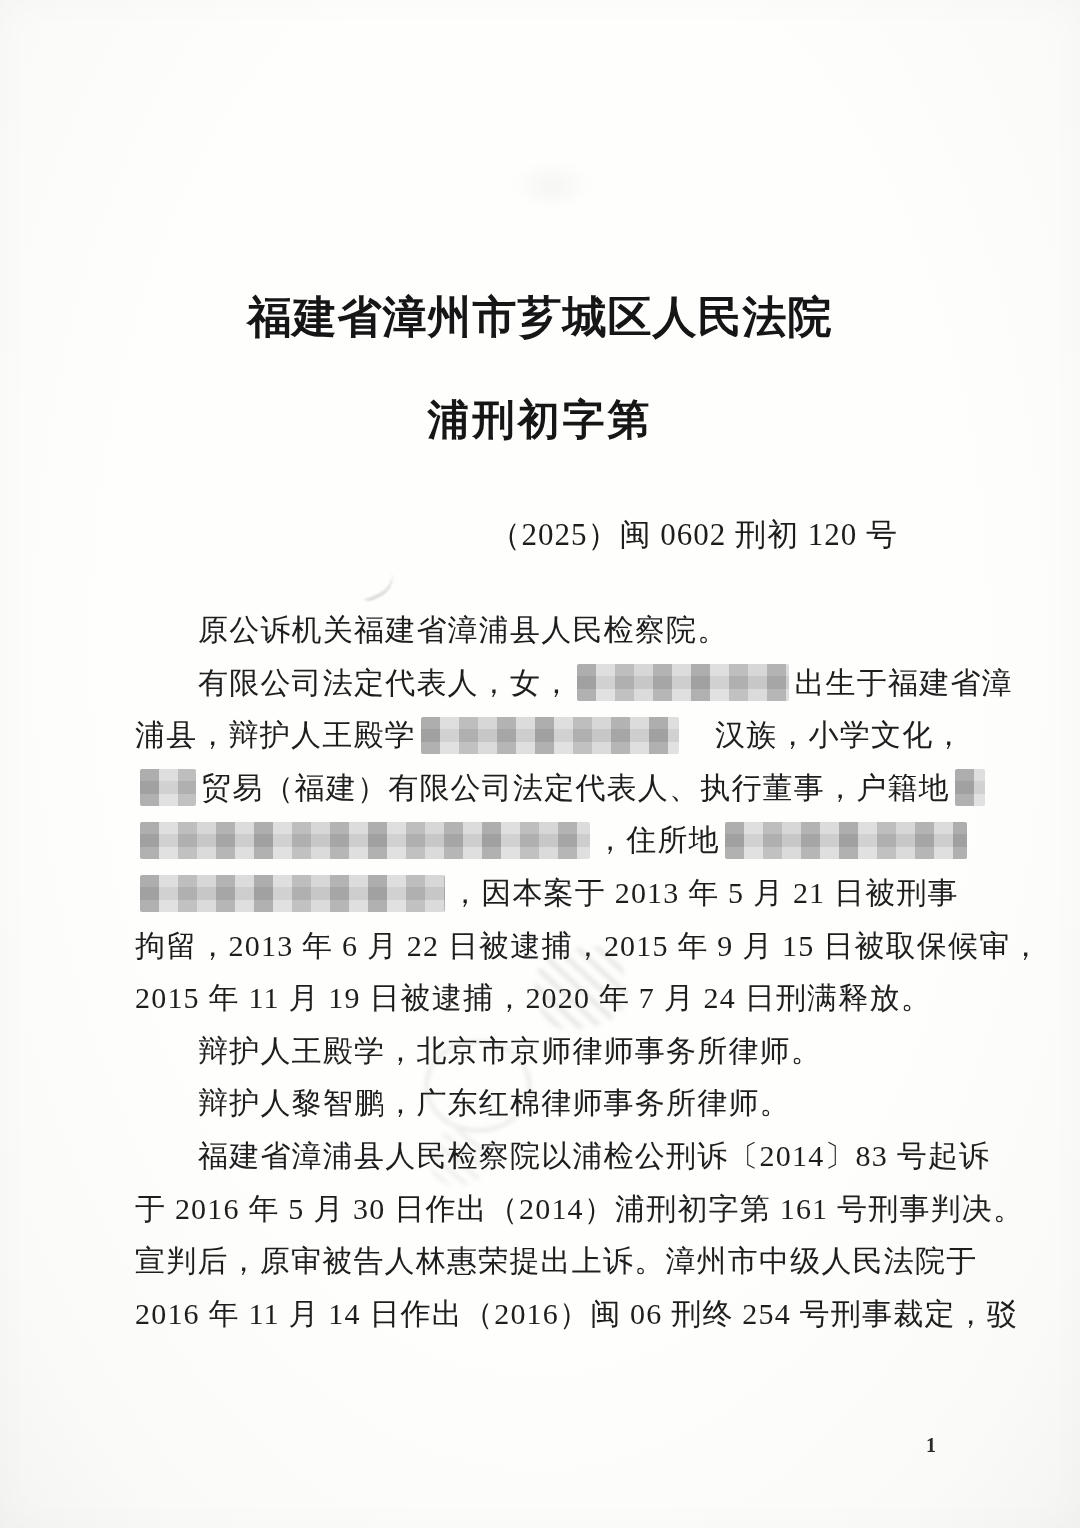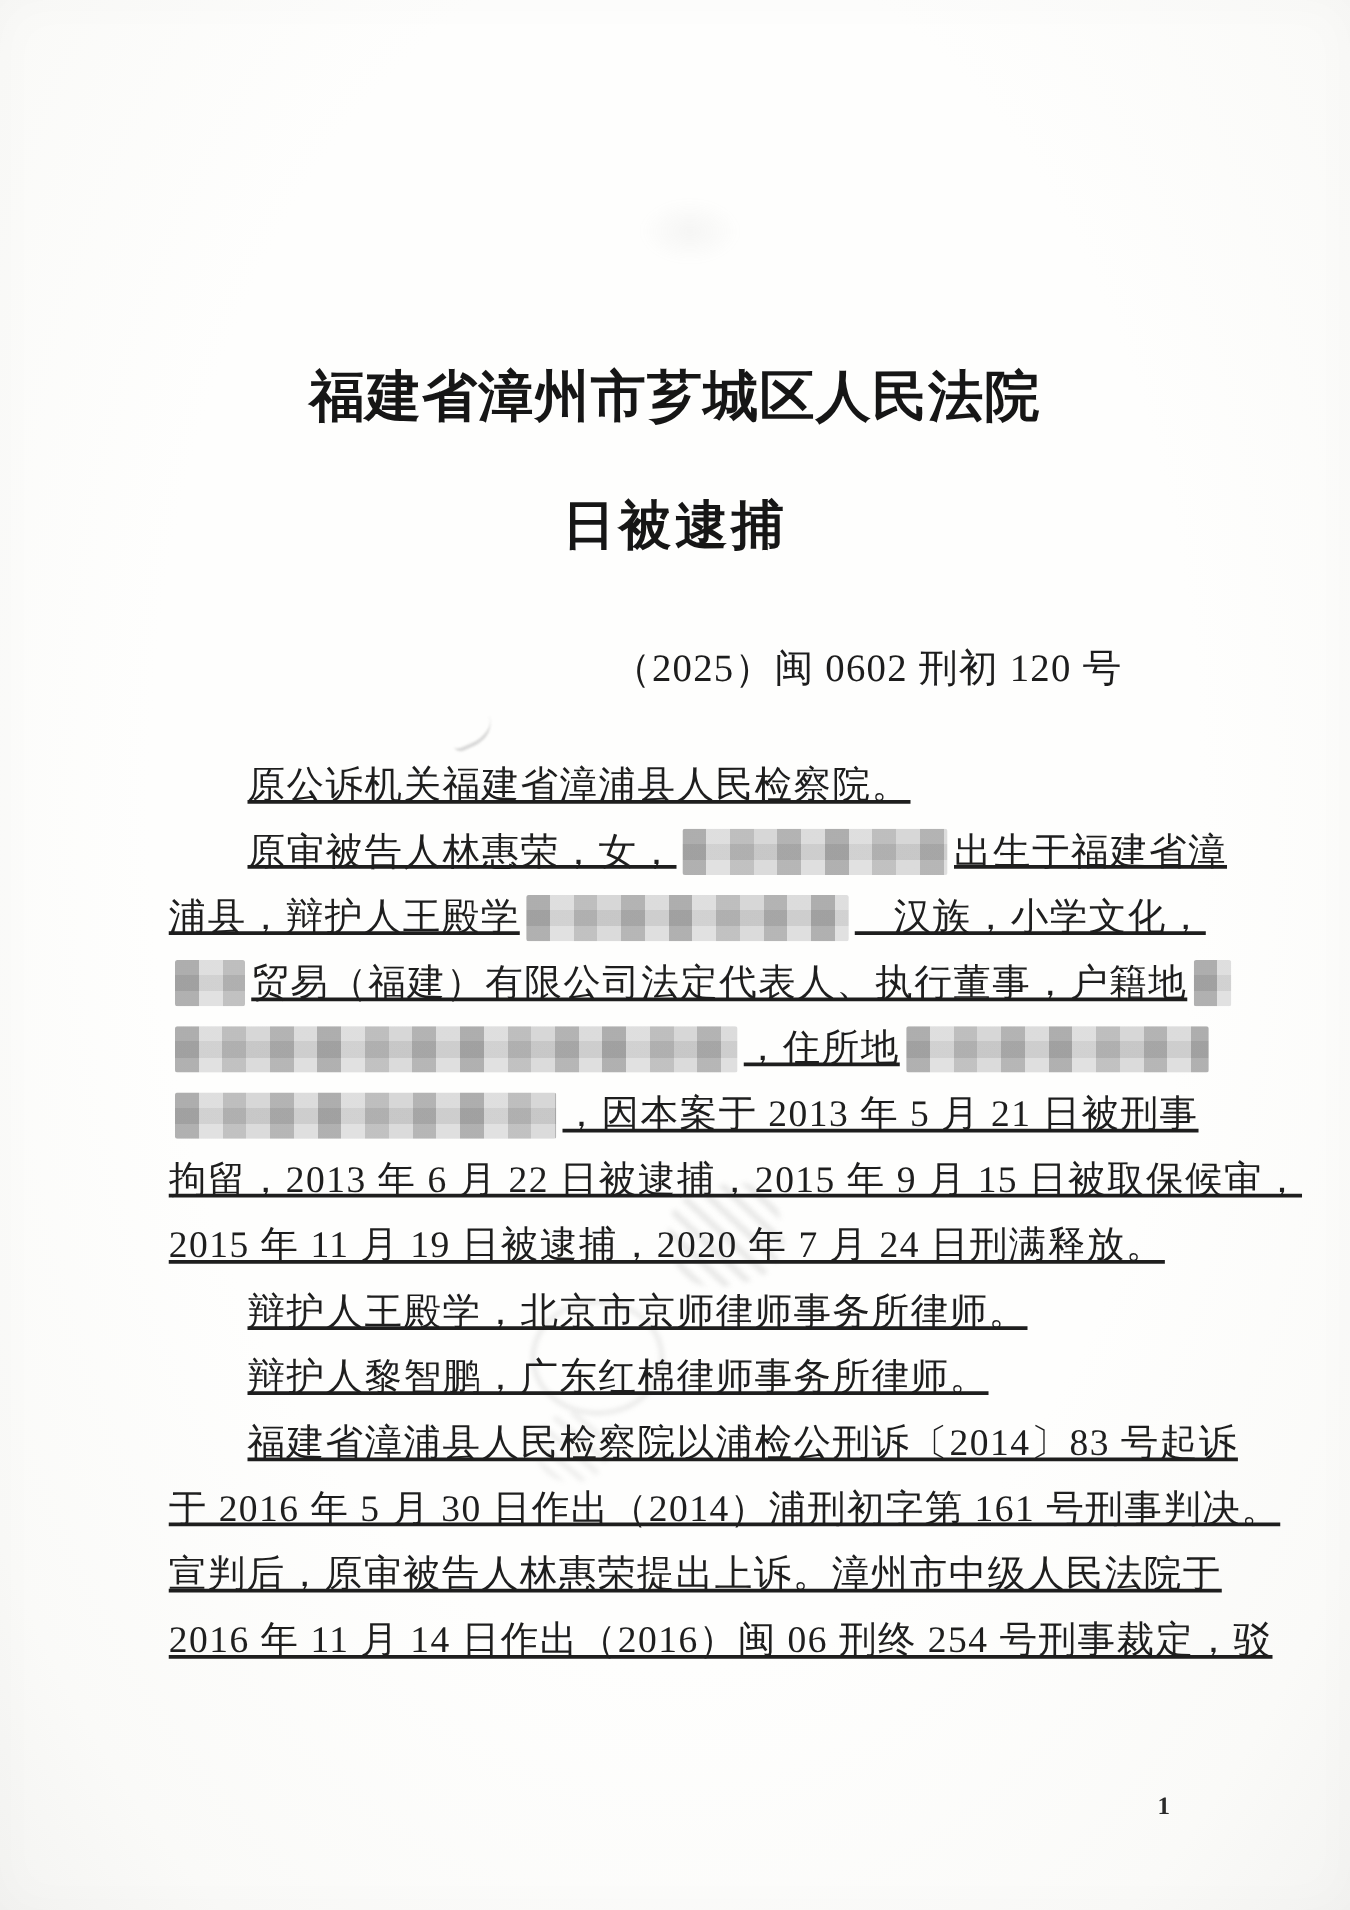--- a/index.html
+++ b/index.html
@@ -59,21 +59,21 @@
   }
   .doc-line {
     height: 52.6px;
     line-height: 52.6px;
     font-size: 30px;
     letter-spacing: 1.2px;
     white-space: nowrap;
     color: #1e1e1e;
   }
   .doc-line.indent { padding-left: 63px; }
-  .line-text { vertical-align: middle; text-decoration: underline; }
+  .line-text { vertical-align: middle; }
   .redaction {
     display: inline-block;
     vertical-align: middle;
     height: 37px;
     margin: 0 5px;
     border-radius: 2px;
     background-color: #cdcdcd;
     background-image:
       repeating-linear-gradient(90deg,
         rgba(90,90,90,0.30) 0 19px,
@@ -156,27 +156,27 @@
 <div class="page">
 
   <div class="artifact top-smudge"></div>
   <div class="artifact pen-mark"></div>
   <div class="artifact seal-smudge-1"></div>
   <div class="artifact seal-ring"></div>
   <div class="artifact seal-smudge-2"></div>
 
   <div class="court-name">福建省漳州市芗城区人民法院</div>
 
-  <div class="doc-title">日被逮捕</div>
+  <div class="doc-title">浦刑初字第</div>
 
   <div class="case-number">（2025）闽 0602 刑初 120 号</div>
 
   <div class="doc-body">
       <div class="doc-line indent"><span class="line-text">原公诉机关福建省漳浦县人民检察院。</span></div>
-      <div class="doc-line indent"><span class="line-text">原审被告人林惠荣，女，</span><span class="redaction" style="width: 212px;"></span><span class="line-text">出生于福建省漳</span></div>
+      <div class="doc-line indent"><span class="line-text">有限公司法定代表人，女，</span><span class="redaction" style="width: 212px;"></span><span class="line-text">出生于福建省漳</span></div>
       <div class="doc-line"><span class="line-text">浦县，辩护人王殿学</span><span class="redaction" style="width: 258px;"></span><span class="line-text">　汉族，小学文化，</span></div>
       <div class="doc-line"><span class="redaction" style="width: 56px;"></span><span class="line-text">贸易（福建）有限公司法定代表人、执行董事，户籍地</span><span class="redaction" style="width: 30px;"></span></div>
       <div class="doc-line"><span class="redaction" style="width: 450px;"></span><span class="line-text">，住所地</span><span class="redaction" style="width: 242px;"></span></div>
       <div class="doc-line"><span class="redaction" style="width: 305px;"></span><span class="line-text">，因本案于 2013 年 5 月 21 日被刑事</span></div>
       <div class="doc-line"><span class="line-text">拘留，2013 年 6 月 22 日被逮捕，2015 年 9 月 15 日被取保候审，</span></div>
       <div class="doc-line"><span class="line-text">2015 年 11 月 19 日被逮捕，2020 年 7 月 24 日刑满释放。</span></div>
       <div class="doc-line indent"><span class="line-text">辩护人王殿学，北京市京师律师事务所律师。</span></div>
       <div class="doc-line indent"><span class="line-text">辩护人黎智鹏，广东红棉律师事务所律师。</span></div>
       <div class="doc-line indent"><span class="line-text">福建省漳浦县人民检察院以浦检公刑诉〔2014〕83 号起诉</span></div>
       <div class="doc-line"><span class="line-text">于 2016 年 5 月 30 日作出（2014）浦刑初字第 161 号刑事判决。</span></div>

